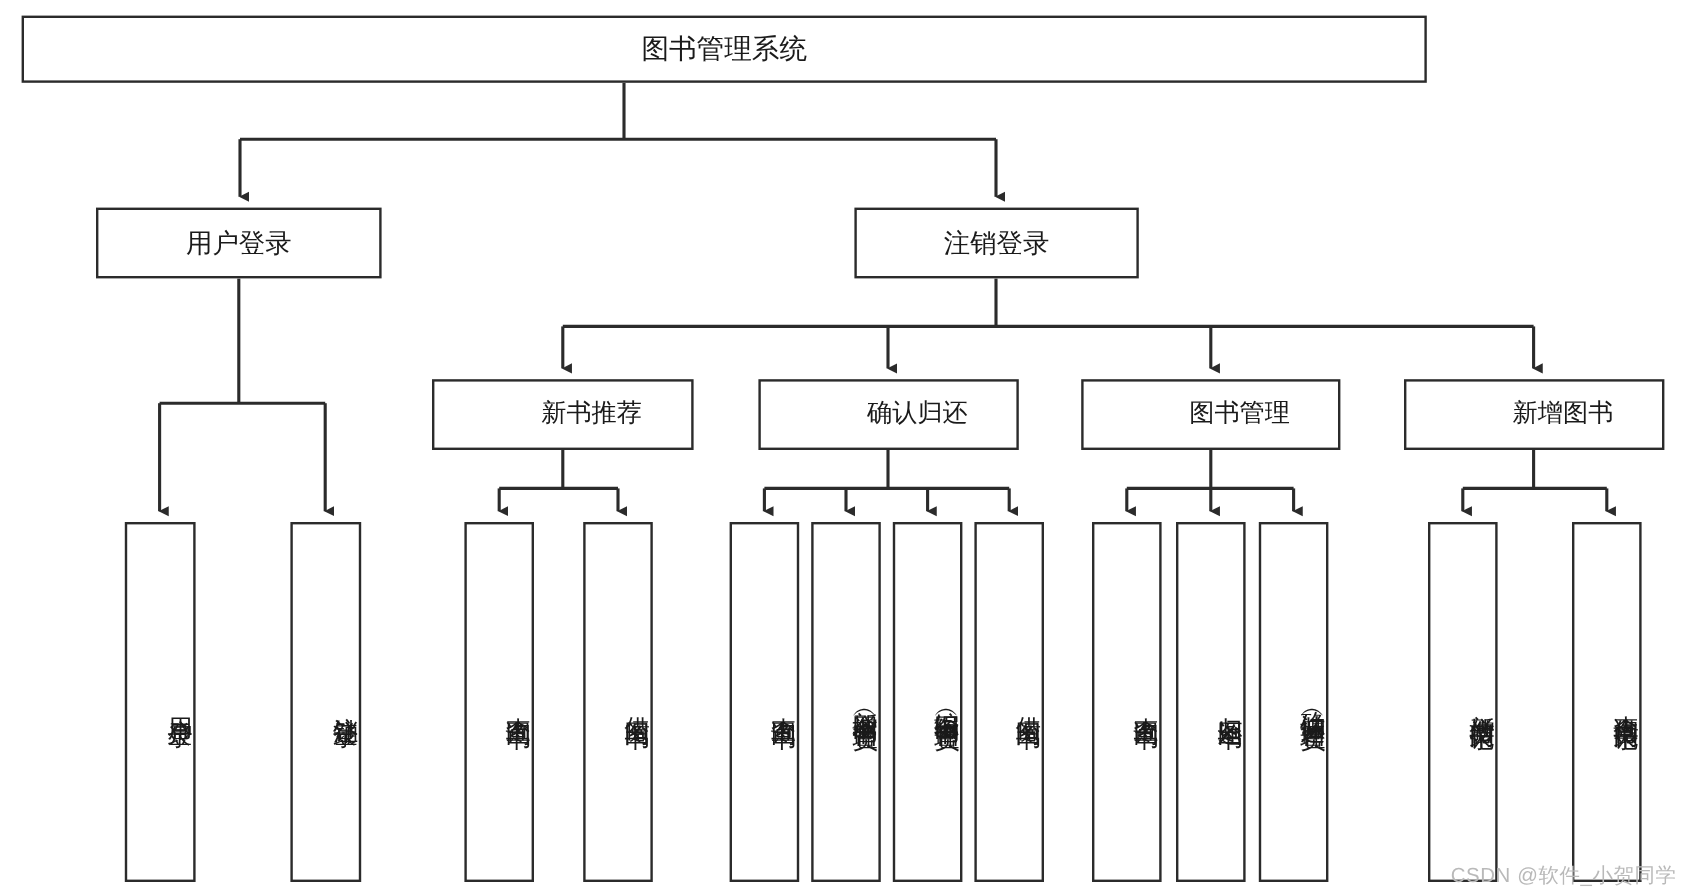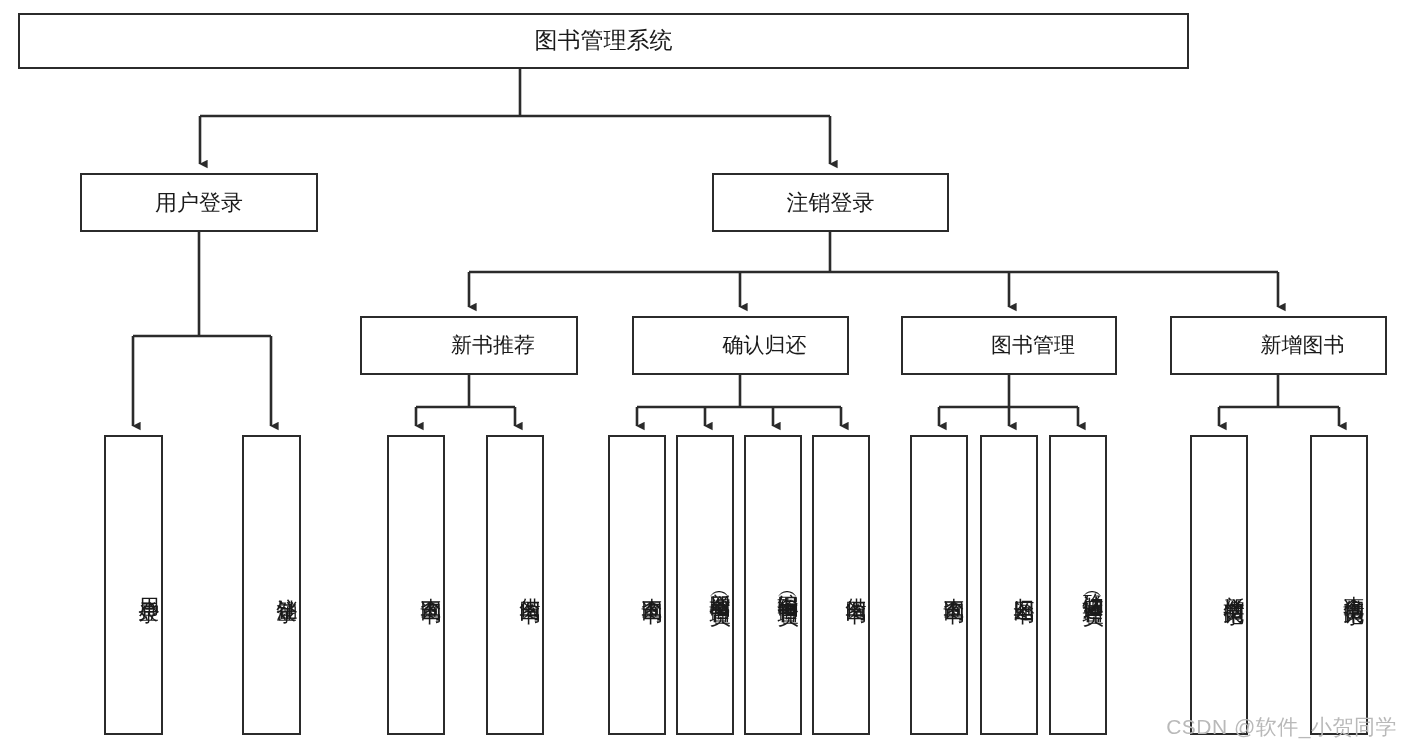--- a/index.html
+++ b/index.html
@@ -57,21 +57,21 @@
     align-items: flex-start;
     justify-content: center;
   }
   .leaf-text {
     display: block;
   }
   #watermark {
     position: absolute;
     right: 8px;
     bottom: 6px;
-    font-size: 21px;
+    font-size: 17px;
     color: #b9b9b9;
     letter-spacing: 0.5px;
     white-space: nowrap;
     font-family: "Liberation Sans", "DejaVu Sans", sans-serif;
   }
 </style>
 </head>
 <body>
 
 <div id="canvas">

